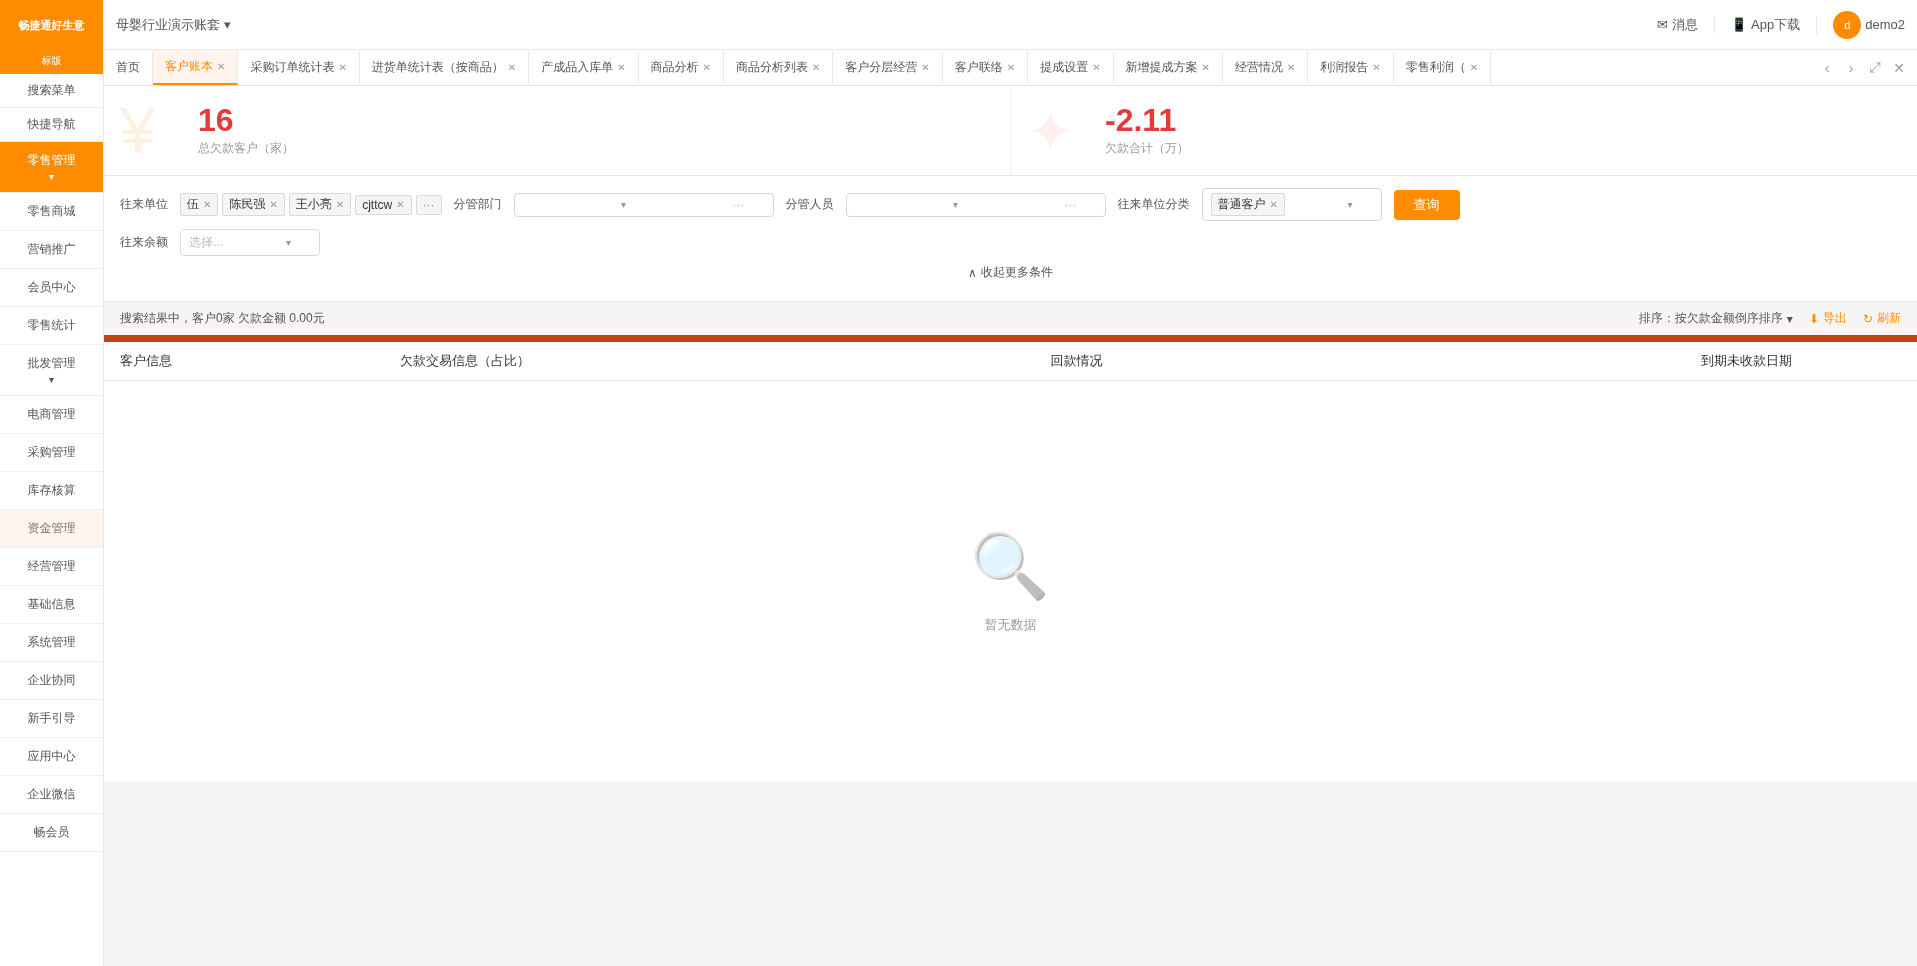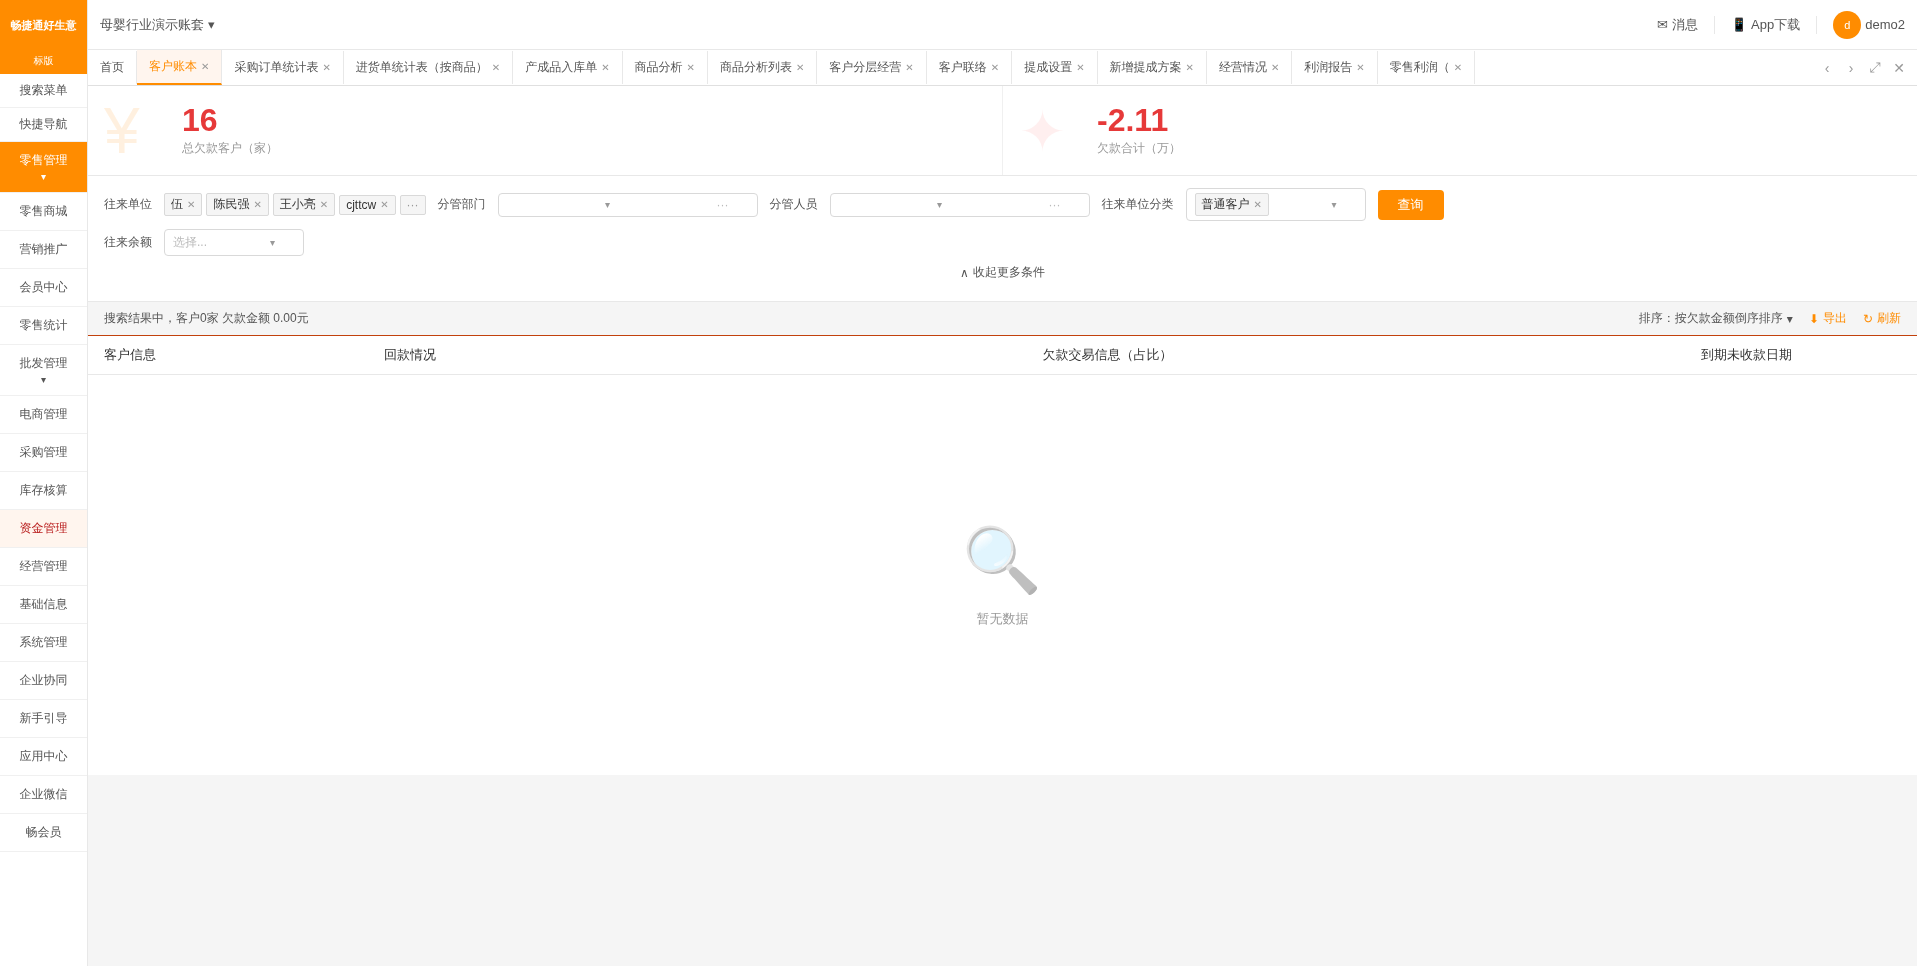--- a/index.html
+++ b/index.html
@@ -1,26 +1,26 @@
 <!DOCTYPE html>
 <html><head>
   <meta charset="utf-8">
   <style>
     * { box-sizing: border-box; margin: 0; padding: 0; }
     body { font-family: 'Microsoft YaHei', Arial, sans-serif; font-size: 13px; background: #f5f5f5; display: flex; height: 966px; overflow: hidden; }
 
     
-    .sidebar { width: 88px; background: #fff; display: flex; flex-direction: column; border-right: 1px solid #e8e8e8; flex-shrink: 0; }
+    .sidebar { width: 104px; background: #fff; display: flex; flex-direction: column; border-right: 1px solid #e8e8e8; flex-shrink: 0; }
     .sidebar-logo { background: #ff8c00; height: 50px; display: flex; align-items: center; justify-content: center; padding: 6px; }
     .sidebar-logo-text { color: #fff; font-size: 11px; font-weight: bold; text-align: center; line-height: 1.3; }
     .sidebar-search { padding: 8px 6px; border-bottom: 1px solid #f0f0f0; color: #555; font-size: 12px; cursor: pointer; text-align: center; }
     .sidebar-nav { padding: 8px 6px; border-bottom: 1px solid #f0f0f0; color: #555; font-size: 12px; cursor: pointer; text-align: center; }
     .sidebar-section { padding: 10px 6px; cursor: pointer; text-align: center; color: #555; font-size: 12px; border-bottom: 1px solid #f0f0f0; }
     .sidebar-section.active { background: #ff8c00; color: #fff; }
-    .sidebar-section.active-light { background: #fff5ee; color: #b91c1c; }
+    .sidebar-section.active-light { background: #fff5ee; color: #737373; }
     .sidebar-item-label { font-size: 12px; }
 
     
     .main { flex: 1; display: flex; flex-direction: column; overflow: hidden; }
 
     
     .topbar { height: 50px; background: #fff; border-bottom: 1px solid #e8e8e8; display: flex; align-items: center; padding: 0 12px; justify-content: space-between; }
     .topbar-left { display: flex; align-items: center; gap: 8px; }
     .topbar-selector { font-size: 13px; color: #555; display: flex; align-items: center; gap: 4px; cursor: pointer; }
     .topbar-right { display: flex; align-items: center; gap: 16px; }
@@ -57,21 +57,21 @@
     .filter-tags { display: flex; flex-wrap: wrap; gap: 4px; align-items: center; }
     .filter-tag { background: #f5f5f5; border: 1px solid #d9d9d9; border-radius: 2px; padding: 2px 6px; font-size: 12px; color: #333; display: flex; align-items: center; gap: 4px; }
     .filter-tag .remove { cursor: pointer; color: #999; font-size: 10px; }
     .filter-select { border: 1px solid #d9d9d9; border-radius: 4px; padding: 4px 28px 4px 8px; font-size: 12px; color: #555; background: #fff; cursor: pointer; position: relative; min-width: 160px; display: flex; align-items: center; justify-content: space-between; }
     .filter-select-wide { min-width: 260px; }
     .dropdown-arrow { color: #999; font-size: 10px; }
     .collapse-btn { display: flex; align-items: center; gap: 4px; font-size: 12px; color: #555; cursor: pointer; margin: 4px auto; justify-content: center; }
     .filter-extra-row { display: flex; align-items: center; gap: 12px; }
 
     
-    .search-result-bar { background: #f5f5f5; padding: 8px 16px; display: flex; align-items: center; justify-content: space-between; border-bottom: 1px solid #c2410c; }
+    .search-result-bar { background: #f5f5f5; padding: 8px 16px; display: flex; align-items: center; justify-content: space-between; border-bottom: 7px solid #c2410c; }
     .search-result-text { font-size: 12px; color: #555; }
     .search-result-actions { display: flex; align-items: center; gap: 16px; font-size: 12px; color: #555; }
     .sort-select { display: flex; align-items: center; gap: 4px; cursor: pointer; justify-content: center; }
     .action-btn { display: flex; align-items: center; gap: 4px; cursor: pointer; color: #ff8c00; }
 
     
     .table-container { background: #fff; margin: 0; }
     .table-header { display: grid; grid-template-columns: 280px 1fr 1fr 200px; padding: 10px 16px; border-bottom: 1px solid #e8e8e8; font-size: 13px; color: #333; font-weight: 500; }
     .table-body { min-height: 400px; display: flex; align-items: center; justify-content: center; flex-direction: column; padding: 60px 0; }
     .empty-icon { font-size: 64px; opacity: 0.4; margin-bottom: 12px; }
@@ -346,22 +346,22 @@
         <div class="action-btn">
           <span>↻</span>
           <span>刷新</span>
         </div>
       </div>
     </div>
 
     <div class="table-container">
       <div class="table-header">
         <div>客户信息</div>
+        <div>欠款交易信息（占比）</div>
         <div>回款情况</div>
-        <div>欠款交易信息（占比）</div>
         <div>到期未收款日期</div>
       </div>
       <div class="table-body">
         <div class="empty-icon">🔍</div>
         <div class="empty-text">暂无数据</div>
       </div>
     </div>
 
   </div>
 </div>

